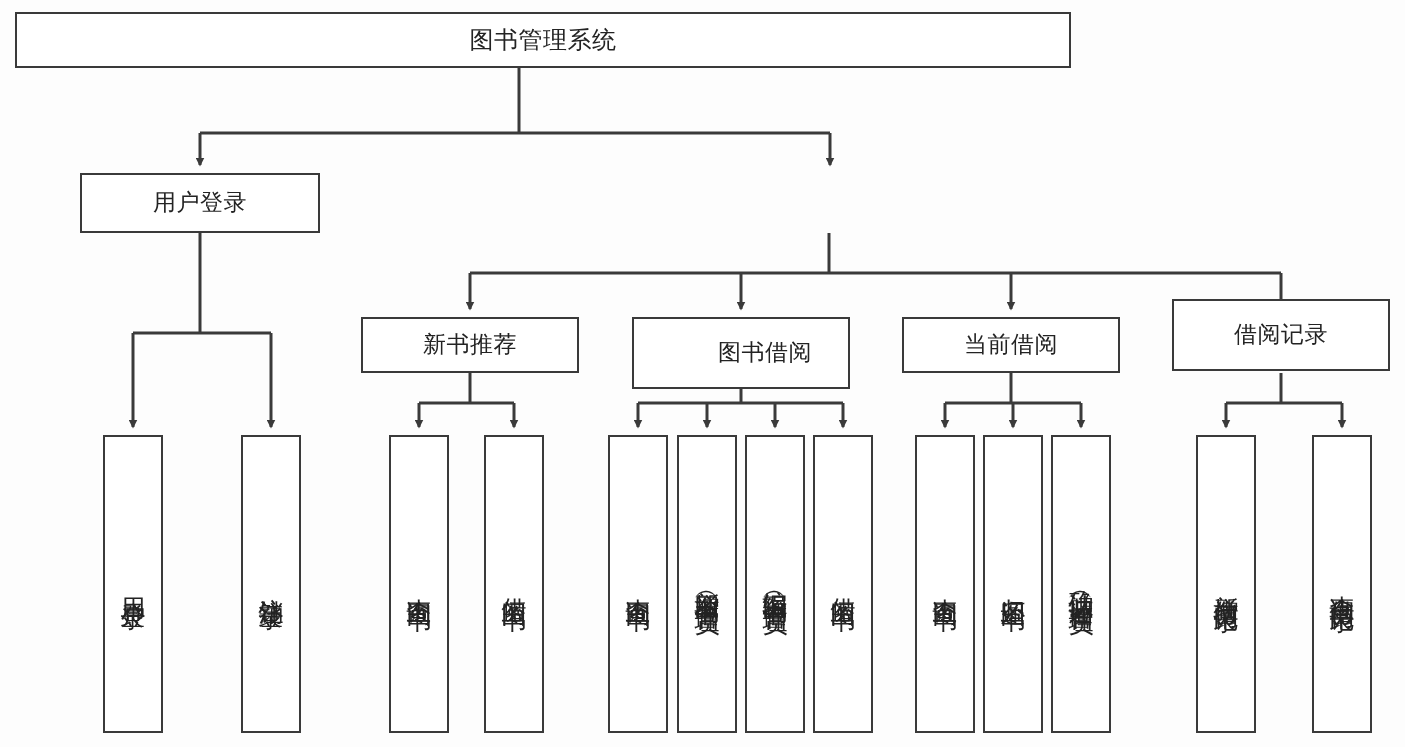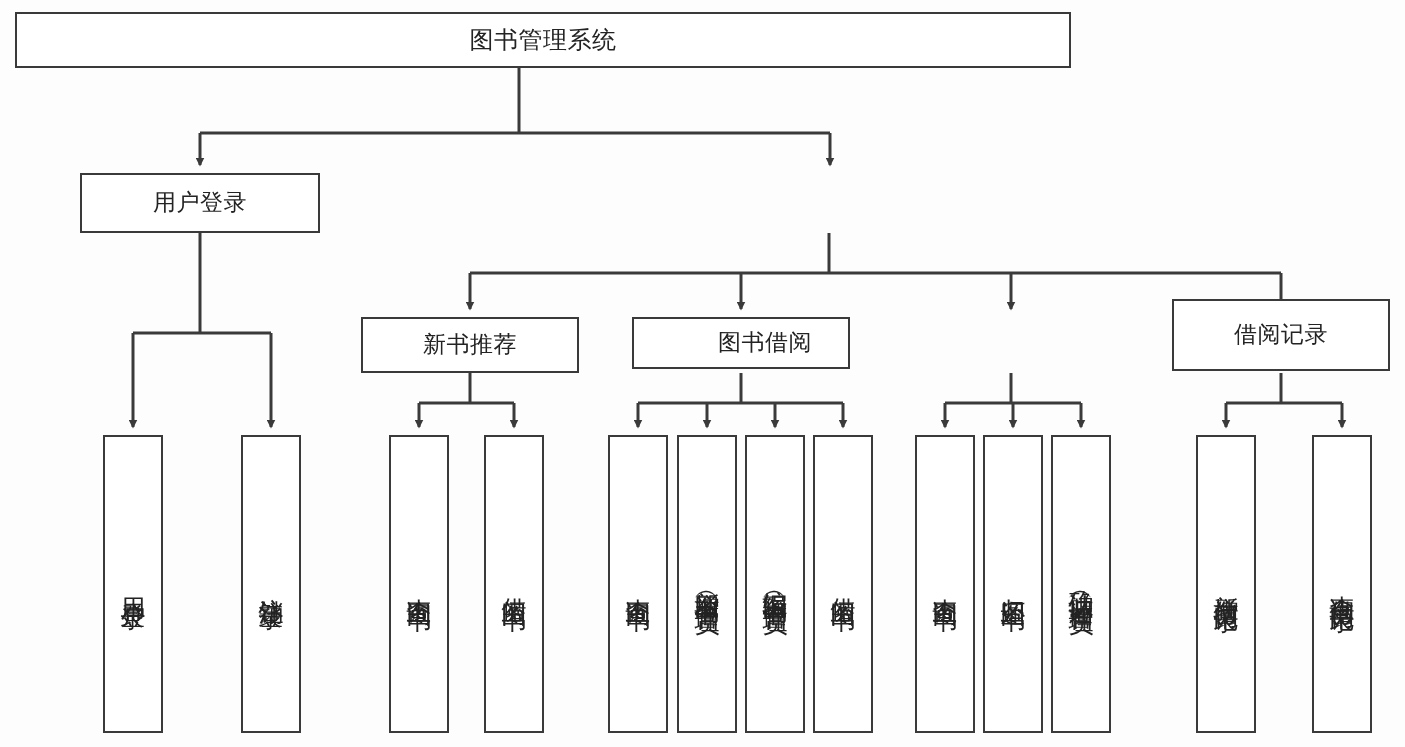--- a/index.html
+++ b/index.html
@@ -137,22 +137,25 @@
     <span class="node-label">图书管理系统</span>
   </div>
 
   <div class="node horiz" style="left:80px; top:173px; width:240px; height:60px;">
     <span class="node-label">用户登录</span>
   </div>
 
   <div class="node horiz" style="left:361px; top:317px; width:218px; height:56px;">
     <span class="node-label">新书推荐</span>
   </div>
-  <div class="node horiz" style="left:632px; top:317px; width:218px; height:52px;padding-left:48px;">
+  <div class="node horiz" style="left:632px; top:317px; width:218px; height:72px;padding-left:48px;">
     <span class="node-label">图书借阅</span>
+  </div>
+  <div class="node horiz" style="left:902px; top:317px; width:218px; height:56px;">
+    <span class="node-label">当前借阅</span>
   </div>
   <div class="node horiz" style="left:1172px; top:299px; width:218px; height:72px;">
     <span class="node-label">借阅记录</span>
   </div>
 
   <div class="node vert" style="left:103px; top:435px; width:60px; height:298px;">
     <span class="node-label">用户登录</span>
   </div>
   <div class="node vert" style="left:241px; top:435px; width:60px; height:298px;">
     <span class="node-label">注销登录</span>

